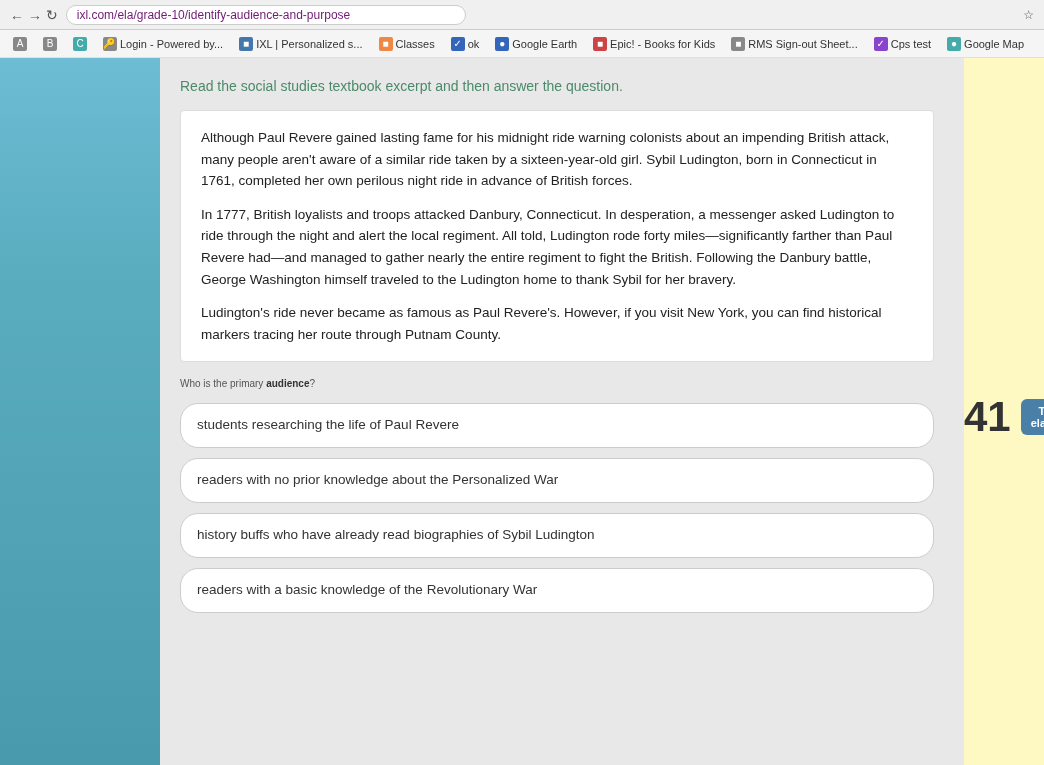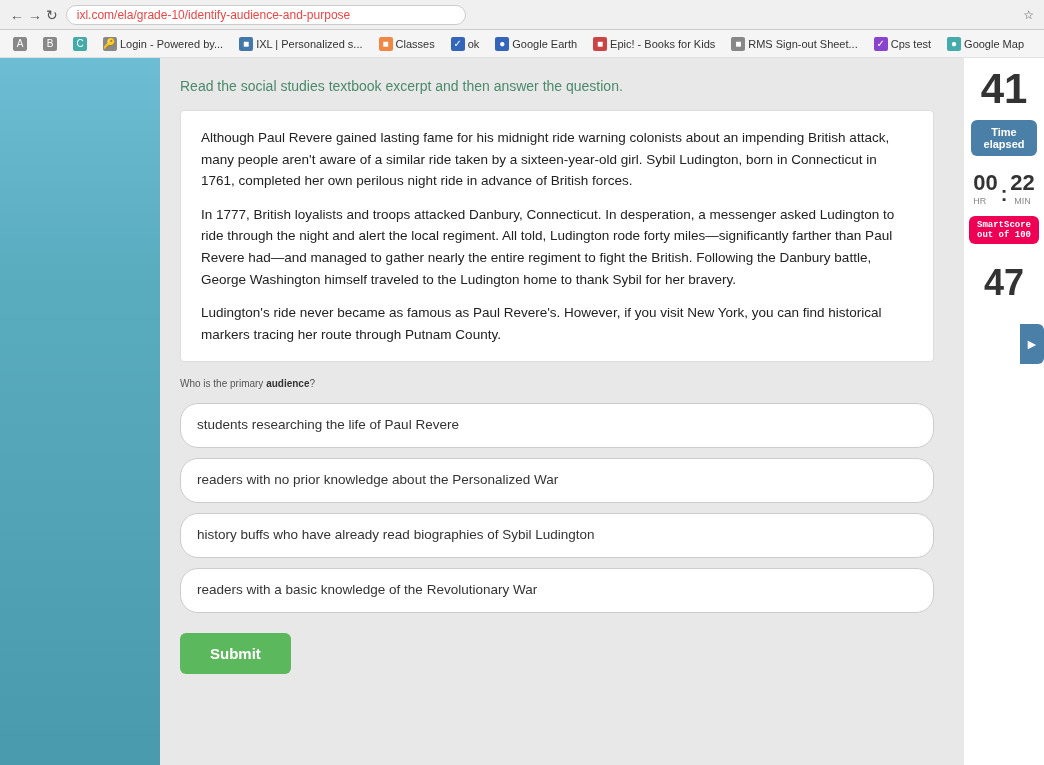--- a/index.html
+++ b/index.html
@@ -33,21 +33,21 @@
       font-size: 14px;
       color: #555;
     }
     .url-bar {
       flex: 1;
       background: white;
       border: 1px solid #ccc;
       border-radius: 12px;
       padding: 2px 10px;
       font-size: 12px;
-      color: #ef4444;
+      color: #701a75;
       max-width: 400px;
     }
     .star-icon { color: #555; margin-left: auto; }
 
     
     .bookmarks-bar {
       background: #f5f5f5;
       border-bottom: 1px solid #e0e0e0;
       height: 28px;
       display: flex;
@@ -101,23 +101,23 @@
       flex: 1;
       background: #e8e8e8;
       overflow-y: auto;
       padding: 20px 30px 20px 20px;
       position: relative;
     }
 
     
     .right-sidebar {
       width: 80px;
-      background: #ffffff;
-      display: flex;
-      flex-direction: column;
+      background: #fef9c3;
+      display: flex;
+      flex-direction: row;
       align-items: center;
       padding-top: 10px;
       gap: 10px;
     }
 
     .score-number {
       font-size: 42px;
       font-weight: bold;
       color: #333;
       line-height: 1;
@@ -318,21 +318,20 @@
 
     <div class="question-text">
       <span>Who is the primary </span><strong>audience</strong><span>?</span>
     </div>
 
     <div class="answer-option">students researching the life of Paul Revere</div>
     <div class="answer-option">readers with no prior knowledge about the Personalized War</div>
     <div class="answer-option">history buffs who have already read biographies of Sybil Ludington</div>
     <div class="answer-option">readers with a basic knowledge of the Revolutionary War</div>
 
-    <button class="submit-btn">Submit</button>
   </div>
 
   <div class="right-sidebar">
     <div class="score-number">41</div>
 
     <div class="time-elapsed-box">
       <div>Time elapsed</div>
     </div>
 
     <div style="display:flex; align-items:flex-end; gap:2px; margin-top:4px;">

